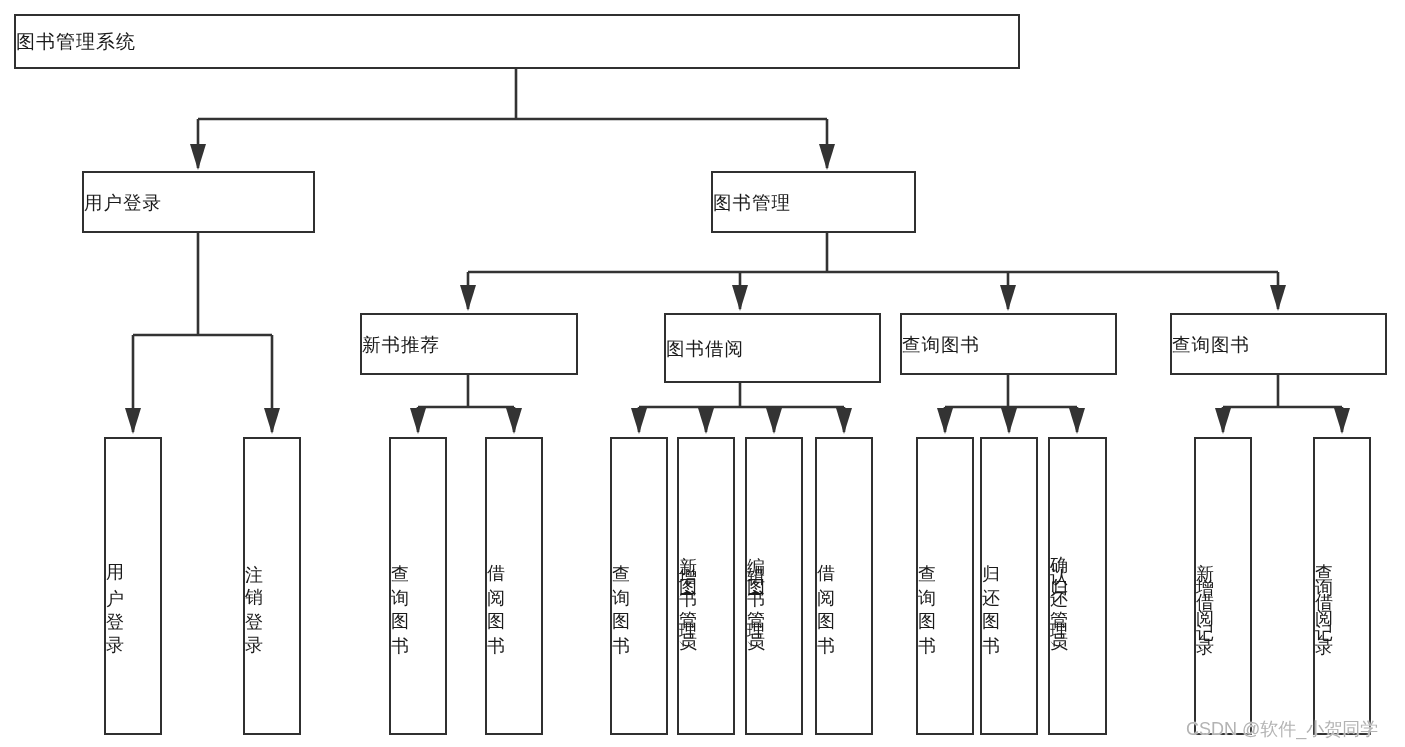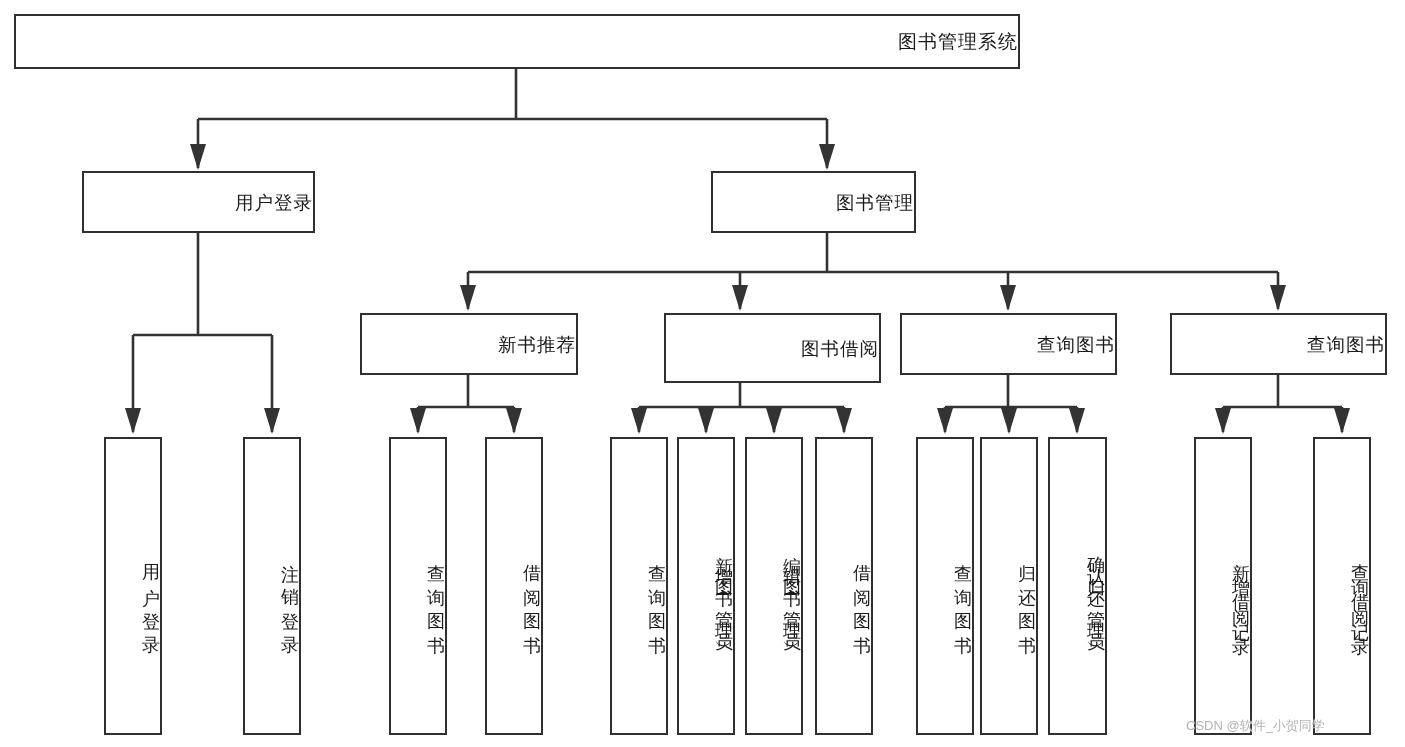--- a/index.html
+++ b/index.html
@@ -39,23 +39,22 @@
     fill: var(--line);
     stroke: none;
   }
 
   .box {
     position: absolute;
     background: var(--bg);
     border: 2.5px solid var(--border);
     display: flex;
     align-items: center;
-    justify-content: flex-end;
+    justify-content: flex-start;
     color: var(--text);
-    padding-left: 46px;
   }
   .box.lvl-top span { font-size: 19px; letter-spacing: 1px; }
   .box.lvl span { font-size: 18.5px; letter-spacing: 1px; }
 
   .box.leaf { overflow: hidden; }
   .vtext {
     writing-mode: vertical-rl;
     text-orientation: mixed;
     font-size: 18px;
     color: var(--text);
@@ -63,21 +62,21 @@
     white-space: nowrap;
   }
   .n4 .vtext { letter-spacing: 24px; margin-bottom: -24px; }
   .n6 .vtext { letter-spacing: 15px; margin-bottom: -15px; }
   .n9 .vtext { letter-spacing: 11px; margin-bottom: -11px; }
 
   .watermark {
     position: absolute;
     left: 1186px;
     top: 717px;
-    font-size: 13px;
+    font-size: 18px;
     color: var(--wm);
     white-space: nowrap;
     text-shadow: 0 0 2px #ffffff, 0 0 1px #ffffff;
     z-index: 5;
   }
 </style>
 </head>
 <body>
 
 <div class="canvas">

